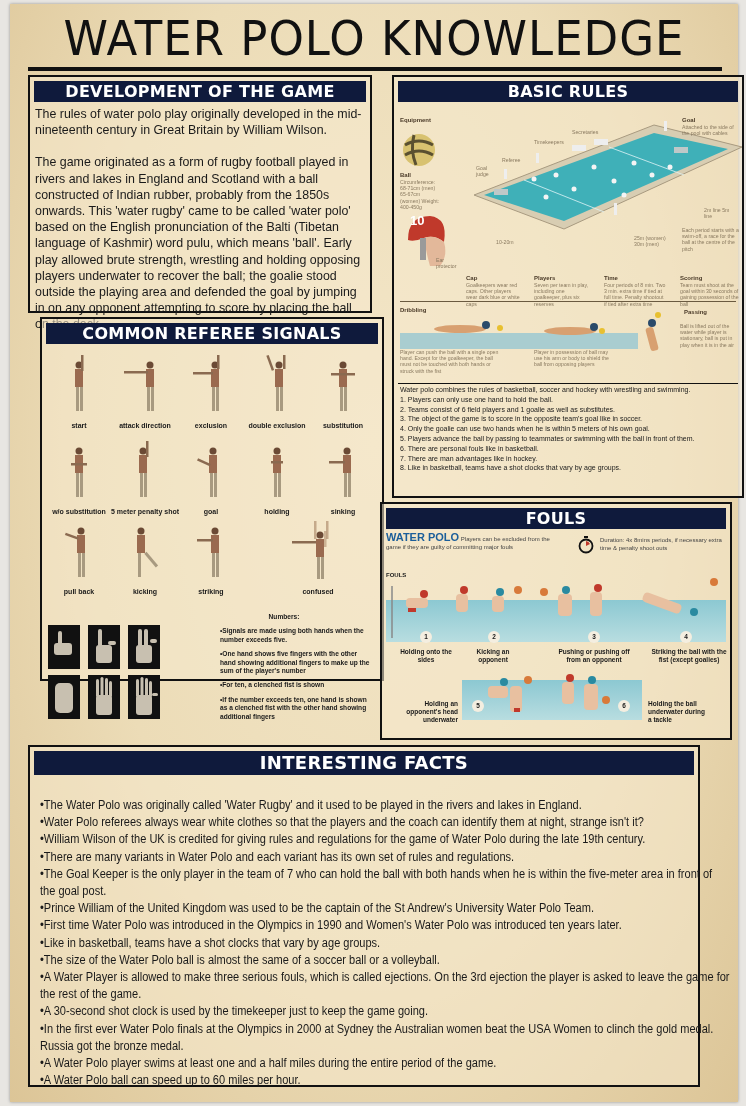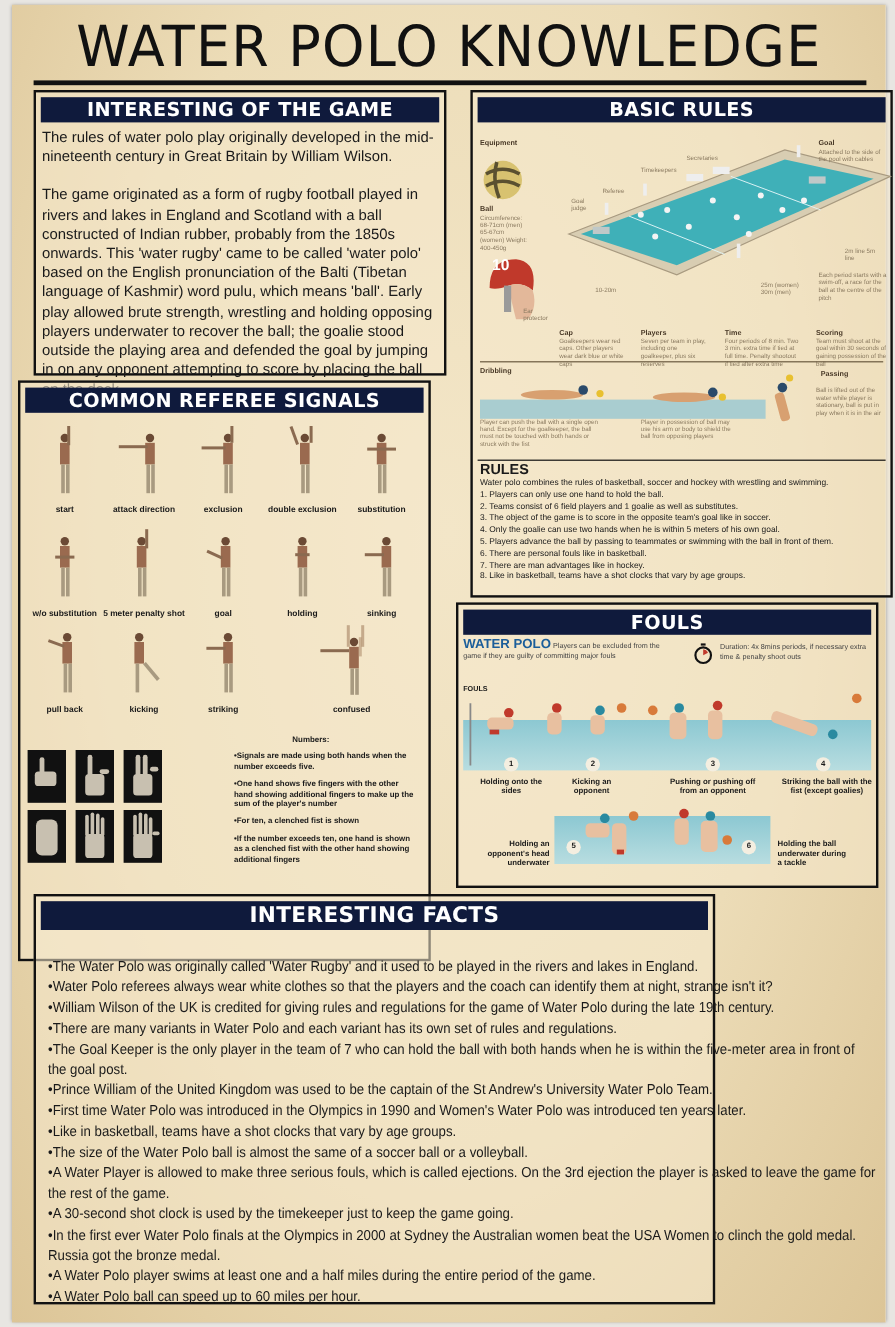--- a/index.html
+++ b/index.html
@@ -24,21 +24,21 @@
     color: #fff; text-align: center; font-family: "DejaVu Sans", sans-serif; font-weight: bold;
     font-size: 16px; line-height: 21px; letter-spacing: 0.3px;
   }
 
   
   #p-dev { left: 18px; top: 71px; width: 344px; height: 238px; }
   .dev-text { position: absolute; left: 5px; top: 29px; right: 5px; font-size: 12.4px; line-height: 16.2px; }
   .dev-text p { margin-bottom: 16px; }
 
   
-  #p-sig { left: 5px; top: 313px; width: 344px; height: 484px; }
+  #p-sig { left: 30px; top: 313px; width: 344px; height: 364px; }
   .sig-row { position: absolute; left: 0; width: 332px; height: 80px; }
   .sig { position: absolute; width: 66px; height: 80px; text-align: center; }
   .sig .fig { position: absolute; left: 50%; top: 4px; transform: translateX(-50%); }
   .sig .lbl { position: absolute; left: -6px; right: -6px; bottom: 0; font-size: 7px; font-weight: bold; }
   .hands { position: absolute; left: 38px; top: 620px; }
   .hand { position: absolute; width: 32px; height: 44px; background: #111; }
   .hand svg { width: 32px; height: 44px; }
   .numbers { position: absolute; left: 188px; top: 608px; width: 150px; font-size: 6.6px; font-weight: bold; line-height: 8.4px; }
   .numbers .nh { text-align: center; margin-bottom: 6px; margin-left: -22px; }
   .numbers p { margin-bottom: 6px; }
@@ -46,37 +46,37 @@
   
   #p-basic { left: 370px; top: 71px; width: 352px; height: 308px; }
   .br-small { position: absolute; font-size: 5.2px; line-height: 6.2px; color: #8a7a60; }
   .br-head { position: absolute; font-size: 6px; font-weight: bold; color: #4a3a28; }
   .rules-block { position: absolute; left: 6px; top: 308px; width: 342px; }
 
   
   #p-fouls { left: 370px; top: 498px; width: 352px; height: 238px; }
 
   
-  #p-facts { left: 18px; top: 741px; width: 568px; height: 342px; }
+  #p-facts { left: 18px; top: 741px; width: 672px; height: 342px; }
   #p-facts .panel-header { font-size: 18px; height: 24px; line-height: 24px; }
   .facts-title { position: absolute; left: 14px; top: 32px; font-size: 14.5px; font-weight: bold; }
   .facts-list { position: absolute; left: 10px; top: 50px; width: 690px; font-size: 12px; line-height: 17.2px; transform: scaleX(0.92); transform-origin: left top; width: 750px; }
   .facts-list li { list-style: none; }
   .facts-list li::before { content: "\2022 "; }
 </style>
 </head>
 <body>
 
 <div class="poster">
 
   <div class="main-title">WATER POLO KNOWLEDGE</div>
   <div class="title-rule"></div>
 
   <section class="panel" id="p-dev">
-    <div class="panel-header">INTERESTING OF THE GAME</div>
+    <div class="panel-header">DEVELOPMENT OF THE GAME</div>
     <div class="dev-text">
       <p>The rules of water polo play originally developed in the mid-nineteenth century in Great Britain by William Wilson.</p>
       <p>The game originated as a form of rugby football played in rivers and lakes in England and Scotland with a ball constructed of Indian rubber, probably from the 1850s onwards. This 'water rugby' came to be called 'water polo' based on the English pronunciation of the Balti (Tibetan language of Kashmir) word pulu, which means 'ball'. Early play allowed brute strength, wrestling and holding opposing players underwater to recover the ball; the goalie stood outside the playing area and defended the goal by jumping in on any opponent attempting to score by placing the ball on the deck.</p>
     </div>
   </section>
 
   <section class="panel" id="p-sig">
     <div class="panel-header">COMMON REFEREE SIGNALS</div>
 
     <div class="sig-row" style="top:30px;">
@@ -363,21 +363,20 @@
     <svg style="position:absolute;left:248px;top:234px;" width="30" height="48" viewBox="0 0 30 48">
         <circle cx="16" cy="4" r="3" fill="#e8c030"></circle>
         <circle cx="10" cy="12" r="4" fill="#2a4a6a"></circle>
         <rect x="6" y="16" width="8" height="24" rx="3" fill="#d8a070" transform="rotate(-15 10 28)"></rect>
       </svg>
     <div class="br-head" style="left:290px;top:232px;">Passing</div>
     <div class="br-small" style="left:286px;top:246px;width:60px;">Ball is lifted out of the water while player is stationary, ball is put in play when it is in the air</div>
 
     <div style="position:absolute;left:4px;right:4px;top:306px;height:1px;background:#111;"></div>
     <div class="rules-block" style="top:308px;">
-      <div style="font-size:12px;font-weight:bold;line-height:13px;">RULES</div>
       <div style="font-size:7px;line-height:9.8px;">Water polo combines the rules of basketball, soccer and hockey with wrestling and swimming.</div>
       <div style="font-size:7px;line-height:9.8px;">1. Players can only use one hand to hold the ball.</div>
       <div style="font-size:7px;line-height:9.8px;">2. Teams consist of 6 field players and 1 goalie as well as substitutes.</div>
       <div style="font-size:7px;line-height:9.8px;">3. The object of the game is to score in the opposite team's goal like in soccer.</div>
       <div style="font-size:7px;line-height:9.8px;">4. Only the goalie can use two hands when he is within 5 meters of his own goal.</div>
       <div style="font-size:7px;line-height:9.8px;">5. Players advance the ball by passing to teammates or swimming with the ball in front of them.</div>
       <div style="font-size:7px;line-height:9.8px;">6. There are personal fouls like in basketball.</div>
       <div style="font-size:7px;line-height:9.8px;">7. There are man advantages like in hockey.</div>
       <div style="font-size:7px;line-height:9.8px;">8. Like in basketball, teams have a shot clocks that vary by age groups.</div>
     </div>

